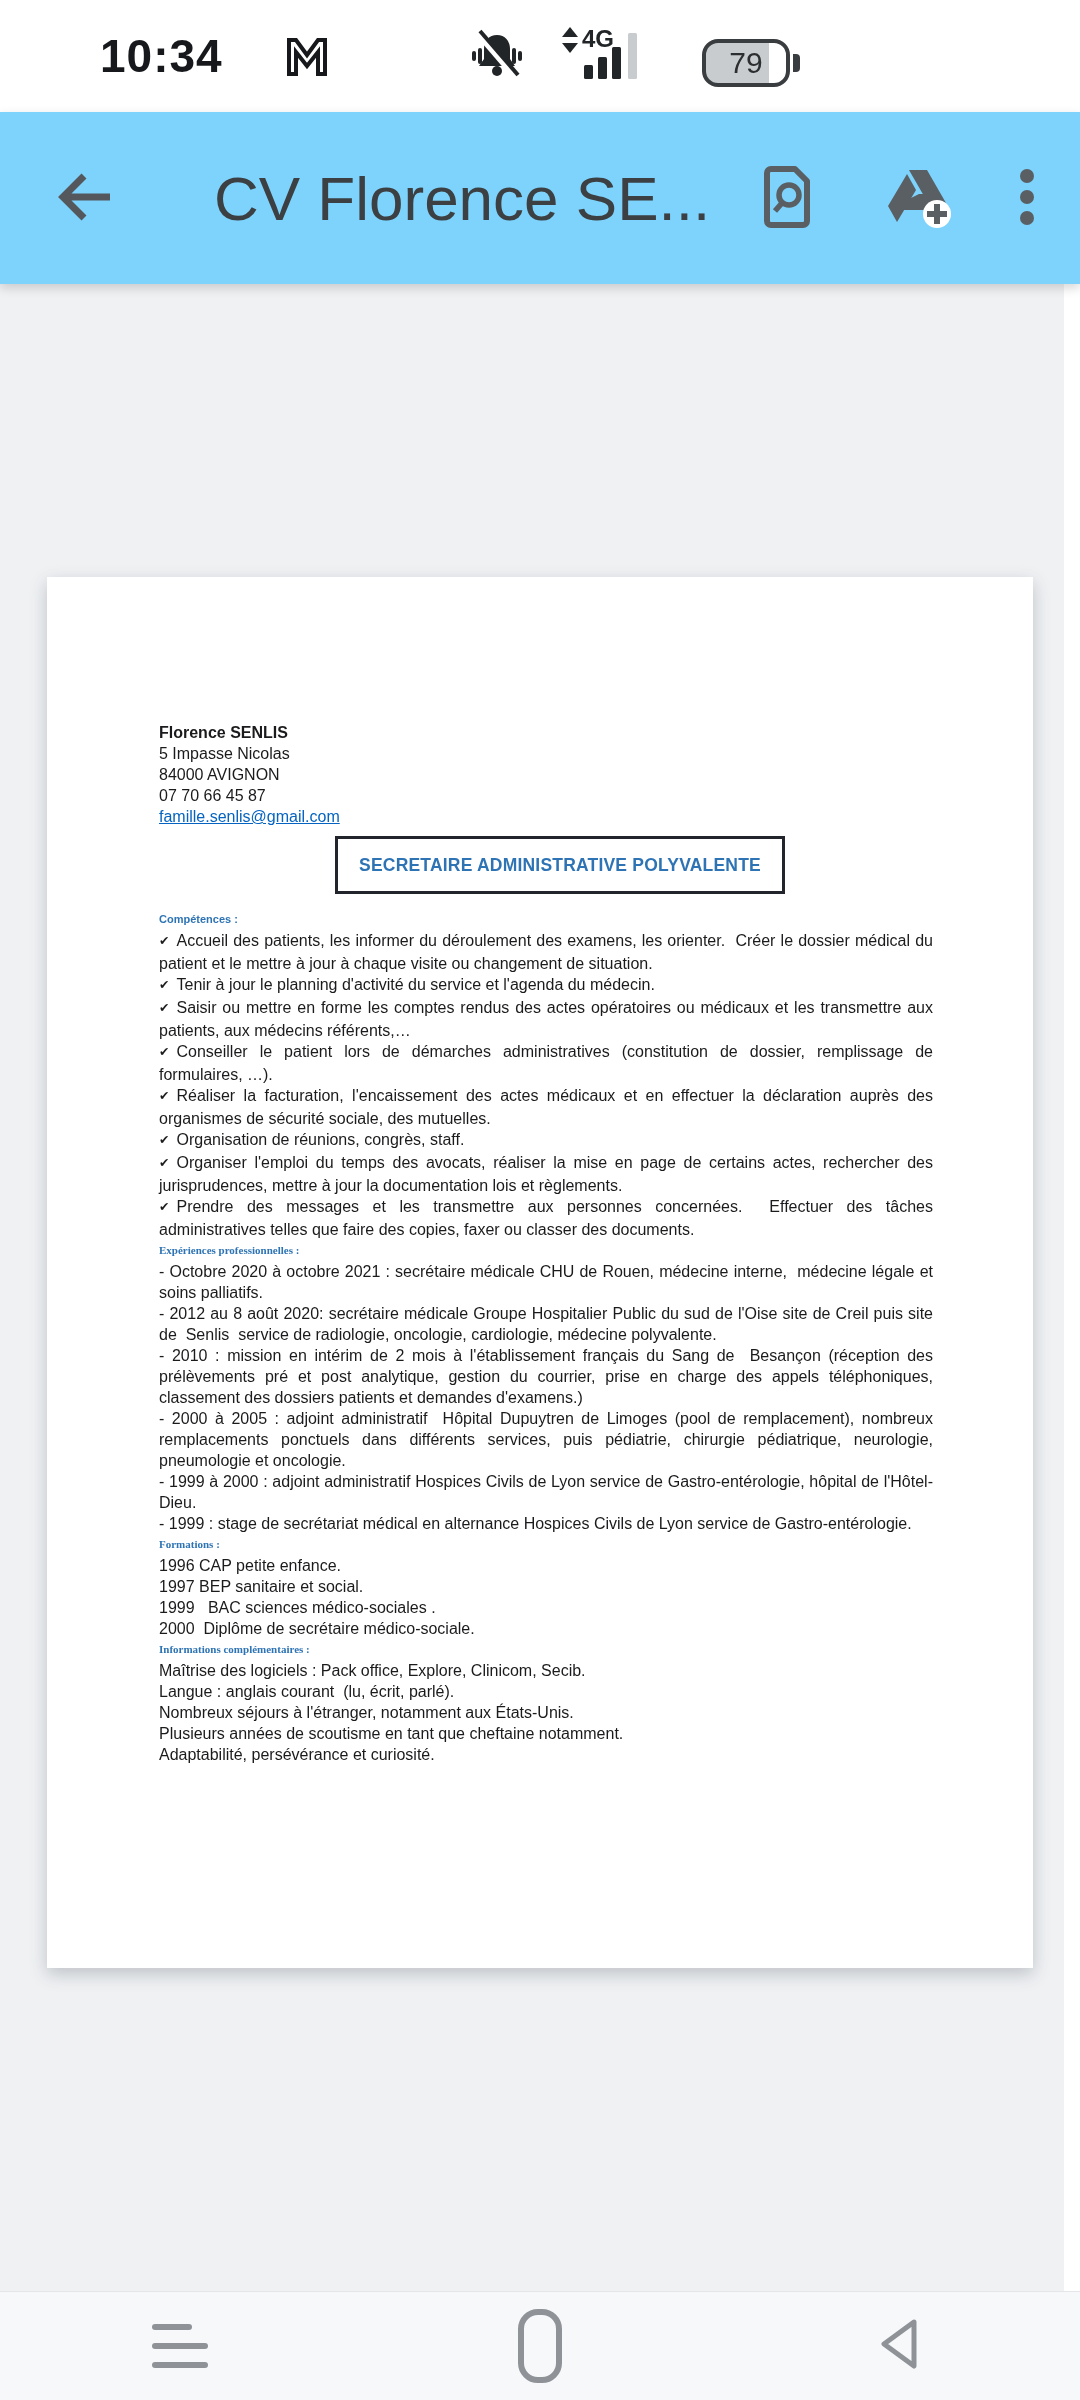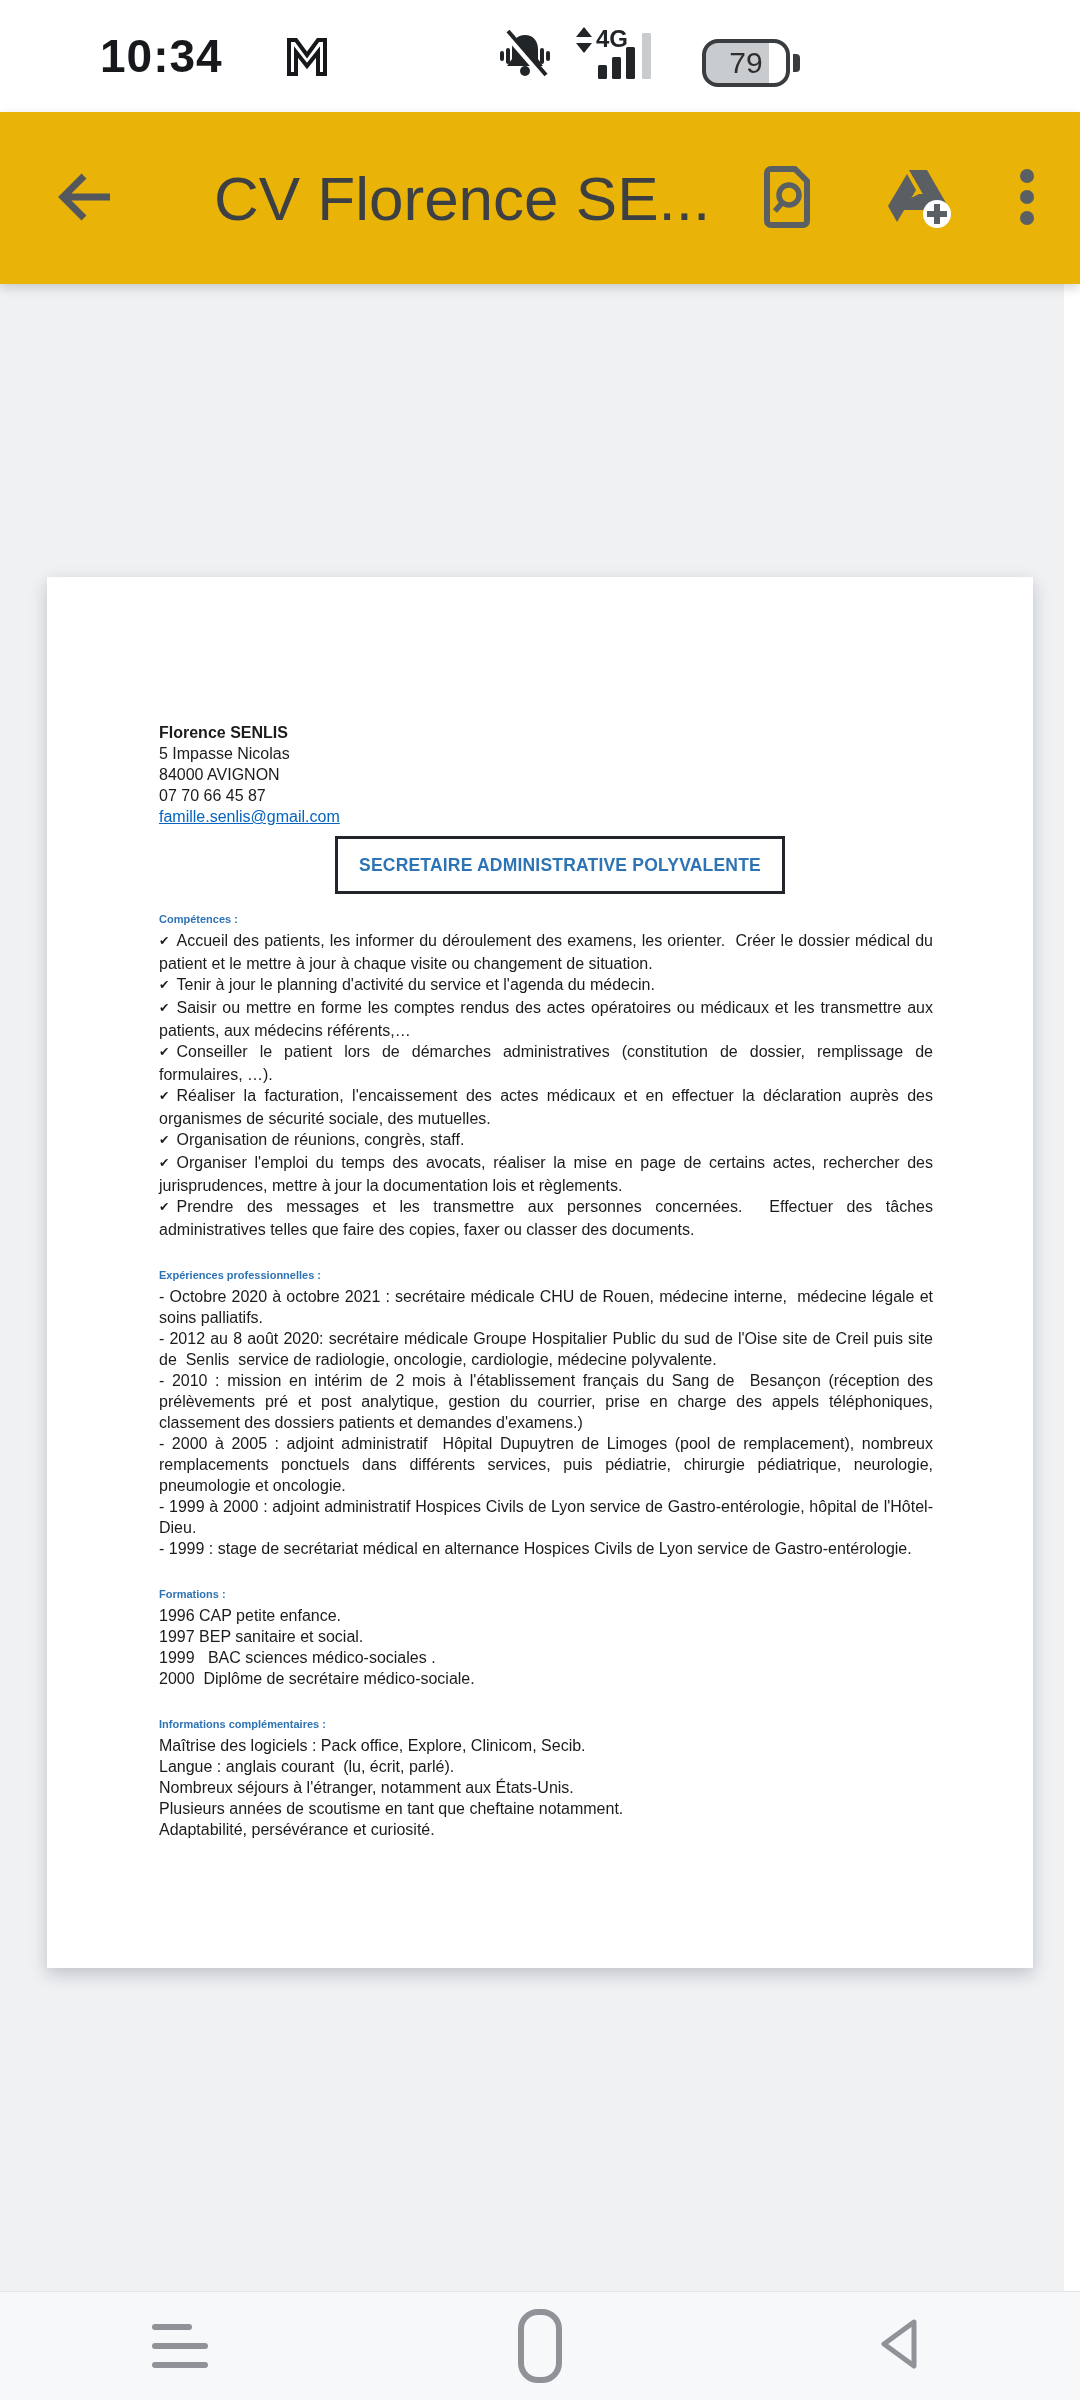--- a/index.html
+++ b/index.html
@@ -7,34 +7,34 @@
     width:1080px;height:2400px;position:relative;background:#ffffff;
     font-family:"Liberation Sans", sans-serif;overflow:hidden;
   }
   
   .status-bar{
     position:absolute;top:0;left:0;width:864px;height:112px;background:#ffffff;
     display:flex;align-items:center;box-sizing:border-box;padding:0 64px 0 100px;
   }
   .sb-time{font-size:46px;font-weight:600;color:#16181b;letter-spacing:1px;}
   .sb-gmail{margin-left:58px;display:flex;align-items:center;}
-  .sb-right{margin-left:auto;display:flex;align-items:flex-end;gap:14px;}
+  .sb-right{margin-left:auto;display:flex;align-items:flex-end;gap:28px;}
   .sb-batt{
     display:flex;align-items:center;margin-left:10px;
   }
   .batt-body{
     width:88px;height:48px;border:4px solid #3a3d40;border-radius:16px;
     display:flex;align-items:center;justify-content:center;box-sizing:border-box;
     background:linear-gradient(to right,#c9ccce 0 79%,#ffffff 79%);
   }
   .batt-body span{font-size:30px;color:#2c2e30;}
   .batt-cap{width:7px;height:18px;background:#3a3d40;border-radius:0 4px 4px 0;margin-left:3px;}
   
   .app-bar{
-    position:absolute;top:112px;left:0;width:1080px;height:172px;background:#eab308;
+    position:absolute;top:112px;left:0;width:1080px;height:172px;background:#7dd3fc;
     display:flex;align-items:center;box-sizing:border-box;padding:0 44px 0 52px;
     box-shadow:0 4px 10px rgba(0,0,0,0.16);z-index:5;
   }
   .ab-title{
     margin-left:96px;font-size:62px;color:#3c4043;white-space:nowrap;overflow:hidden;
     flex:1 1 auto;font-weight:400;
   }
   .ab-actions{display:flex;align-items:center;gap:64px;margin-left:30px;}
   .icon-btn{display:flex;align-items:center;justify-content:center;background:none;border:none;padding:0;cursor:pointer;}
   
@@ -51,21 +51,21 @@
   .contact .name{font-weight:bold;}
   .contact div{margin:0;}
   .email{color:#0563C1;text-decoration:underline;cursor:pointer;}
   .title-box{
     width:450px;height:58px;margin:9px 0 0 176px;border:3px solid #22252b;
     display:flex;align-items:center;justify-content:center;box-sizing:border-box;
   }
   .title-box span{color:#2E74B5;font-weight:bold;font-size:17.5px;letter-spacing:0.2px;}
   .sec-heading{color:#2E74B5;font-weight:bold;font-size:11px;margin:0;}
   .mt-box{margin-top:15px;}
-  .mt-sec{margin-top:25px;}
+  .mt-sec{font-family:Liberation Serif, serif;}
   .para{margin:0;text-align:justify;white-space:pre-wrap;}
   .plain{margin:0;text-align:left;white-space:pre-wrap;}
   .chk{font-size:12.5px;margin-right:7px;position:relative;top:-1px;}
   
   .nav-bar{
     position:absolute;bottom:0;left:0;width:1080px;height:108px;background:#f7f8fa;
     border-top:1px solid #e4e6e9;display:flex;align-items:center;
   }
   .nav-slot{flex:1 1 0;display:flex;align-items:center;justify-content:center;}
   .recents-lines{display:flex;flex-direction:column;gap:13px;align-items:flex-start;cursor:pointer;}

